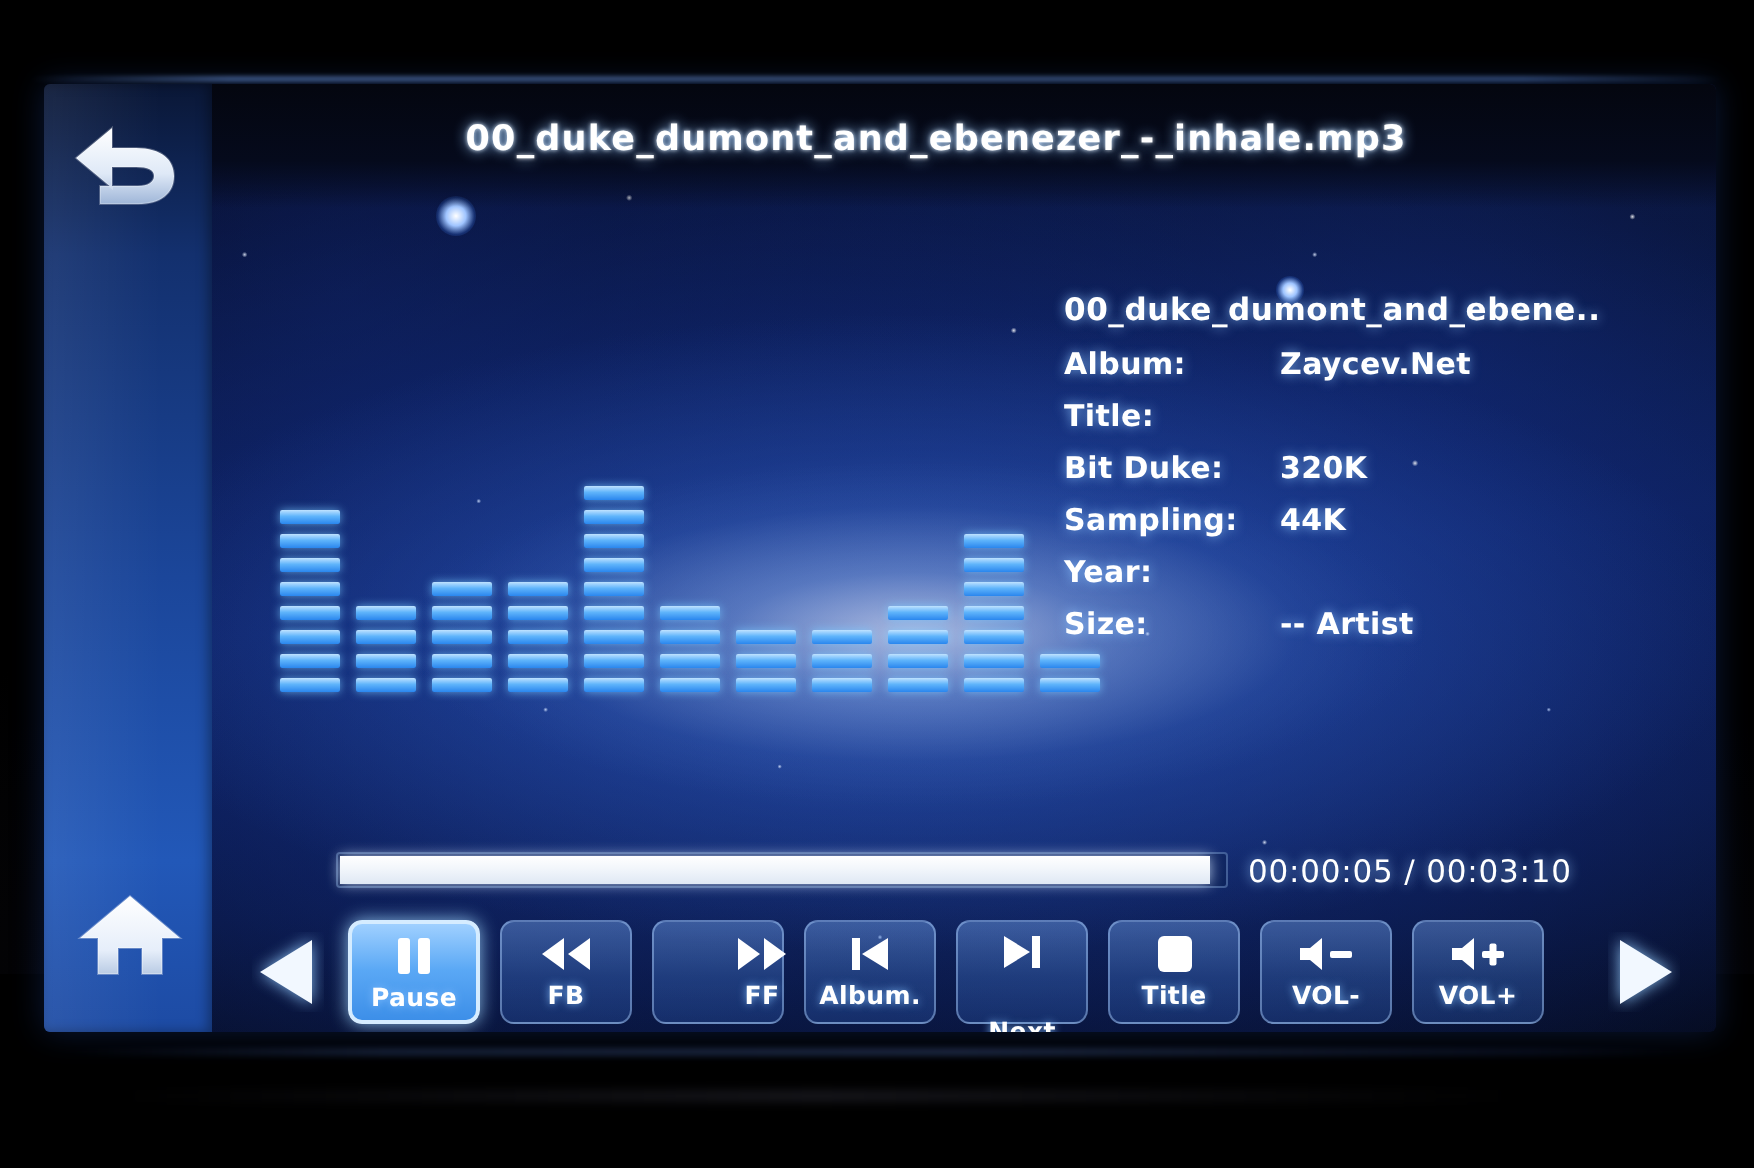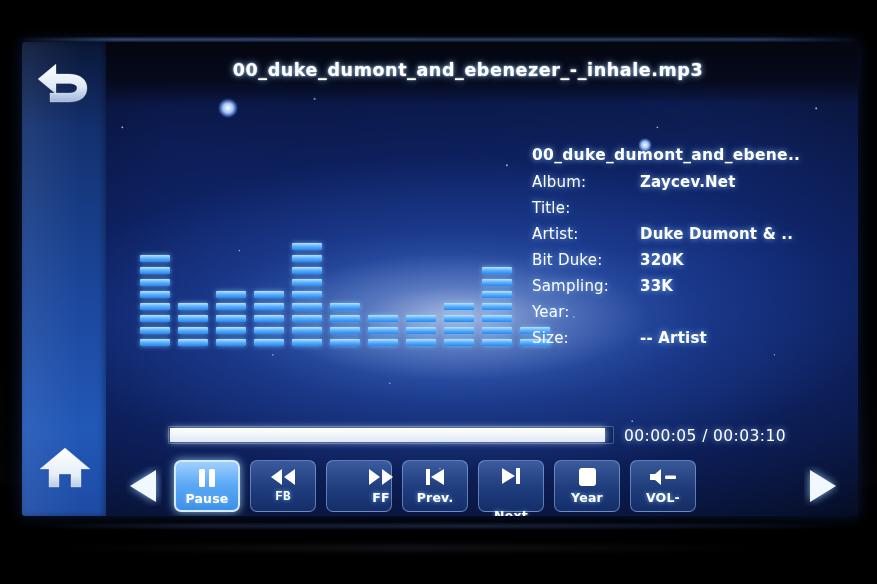--- a/index.html
+++ b/index.html
@@ -132,21 +132,21 @@
   .meta .songline {
     color: #ffffff; font-size: 15.5px; font-weight: bold; letter-spacing: .3px;
     text-shadow: 0 0 6px rgba(140,195,255,.9);
     margin-bottom: 9px; white-space: nowrap;
   }
   .meta-row {
     display: flex; margin-bottom: 8px; white-space: nowrap;
   }
   .meta-label {
     width: 108px; flex: 0 0 108px;
-    color: #ffffff; font-size: 15px; font-weight: normal; letter-spacing: .2px;
+    color: #ffffff; font-size: 15px; font-weight: bold; letter-spacing: .2px;
     text-shadow: 0 0 6px rgba(140,195,255,.85);
   }
   .meta-value {
     color: #ffffff; font-size: 15px; font-weight: bold; letter-spacing: .2px;
     text-shadow: 0 0 6px rgba(140,195,255,.85);
   }
 
   
   .progress-wrap {
     position: absolute; left: 146px; top: 384px; width: 446px; height: 18px;
@@ -324,30 +324,26 @@
     <div class="meta">
       <div class="songline">00_duke_dumont_and_ebene..</div>
       <div class="meta-row">
         <span class="meta-label">Album:</span>
         <span class="meta-value">Zaycev.Net</span>
       </div>
       <div class="meta-row">
         <span class="meta-label">Title:</span>
       </div>
       <div class="meta-row">
-        <span class="meta-label">Artist:</span>
-        <span class="meta-value">Duke Dumont &amp; ..</span>
-      </div>
-      <div class="meta-row">
         <span class="meta-label">Bit Duke:</span>
         <span class="meta-value">320K</span>
       </div>
       <div class="meta-row">
         <span class="meta-label">Sampling:</span>
-        <span class="meta-value">33K</span>
+        <span class="meta-value">44K</span>
       </div>
       <div class="meta-row">
         <span class="meta-label">Year:</span>
         <span class="meta-value"></span>
       </div>
       <div class="meta-row">
         <span class="meta-label">Size:</span>
         <span class="meta-value">-- Artist</span>
       </div>
     </div>
@@ -374,21 +370,21 @@
       <div class="ctrl active" style="left:68px;">
         <span class="glyph">
           <svg width="22" height="20" viewBox="0 0 22 20">
             <rect x="3" y="1" width="6" height="18" rx="1.5" fill="#fff"></rect>
             <rect x="13" y="1" width="6" height="18" rx="1.5" fill="#fff"></rect>
           </svg>
         </span>
         <span class="clabel">Pause</span>
       </div>
 
-      <div class="ctrl" style="left:144px;font-family:Liberation Mono, monospace;">
+      <div class="ctrl" style="left:144px;">
         <span class="glyph">
           <svg width="26" height="20" viewBox="0 0 26 20">
             <polygon points="12,2 12,18 1,10" fill="#fff"></polygon>
             <polygon points="25,2 25,18 14,10" fill="#fff"></polygon>
           </svg>
         </span>
         <span class="clabel">FB</span>
       </div>
 
       <div class="ctrl" style="left:220px;padding-left:44px;">
@@ -401,52 +397,62 @@
         <span class="clabel">FF</span>
       </div>
 
       <div class="ctrl" style="left:296px;">
         <span class="glyph">
           <svg width="24" height="20" viewBox="0 0 24 20">
             <rect x="3" y="2" width="4" height="16" fill="#fff"></rect>
             <polygon points="21,2 21,18 8,10" fill="#fff"></polygon>
           </svg>
         </span>
-        <span class="clabel">Prev.</span>
+        <span class="clabel">Album.</span>
       </div>
 
       <div class="ctrl" style="left:372px;gap:20px;">
         <span class="glyph">
           <svg width="24" height="20" viewBox="0 0 24 20">
             <polygon points="3,2 3,18 16,10" fill="#fff"></polygon>
             <rect x="17" y="2" width="4" height="16" fill="#fff"></rect>
           </svg>
         </span>
         <span class="clabel">Next</span>
       </div>
 
       <div class="ctrl" style="left:448px;">
         <span class="glyph">
           <svg width="22" height="20" viewBox="0 0 22 20">
             <rect x="3" y="1" width="17" height="18" rx="3" fill="#fff"></rect>
           </svg>
         </span>
-        <span class="clabel">Year</span>
+        <span class="clabel">Title</span>
       </div>
 
       <div class="ctrl" style="left:524px;">
         <span class="glyph">
           <svg width="30" height="20" viewBox="0 0 30 20">
             <polygon points="2,7 7,7 13,2 13,18 7,13 2,13" fill="#fff"></polygon>
             <rect x="17" y="8.5" width="11" height="3.5" rx="1" fill="#fff"></rect>
           </svg>
         </span>
         <span class="clabel">VOL-</span>
       </div>
 
+      <div class="ctrl" style="left:600px;">
+        <span class="glyph">
+          <svg width="30" height="20" viewBox="0 0 30 20">
+            <polygon points="2,7 7,7 13,2 13,18 7,13 2,13" fill="#fff"></polygon>
+            <rect x="17" y="8.5" width="11" height="3.5" rx="1" fill="#fff"></rect>
+            <rect x="20.75" y="4.75" width="3.5" height="11" rx="1" fill="#fff"></rect>
+          </svg>
+        </span>
+        <span class="clabel">VOL+</span>
+      </div>
     </div>
 
     <div class="homebtn">
       <svg width="54" height="50" viewBox="0 0 54 50">
         <defs>
           <linearGradient id="gh" x1="0" y1="0" x2="0" y2="1">
             <stop offset="0%" stop-color="#ffffff"></stop>
             <stop offset="70%" stop-color="#e6eefa"></stop>
             <stop offset="100%" stop-color="#b9cbe4"></stop>
           </linearGradient>

